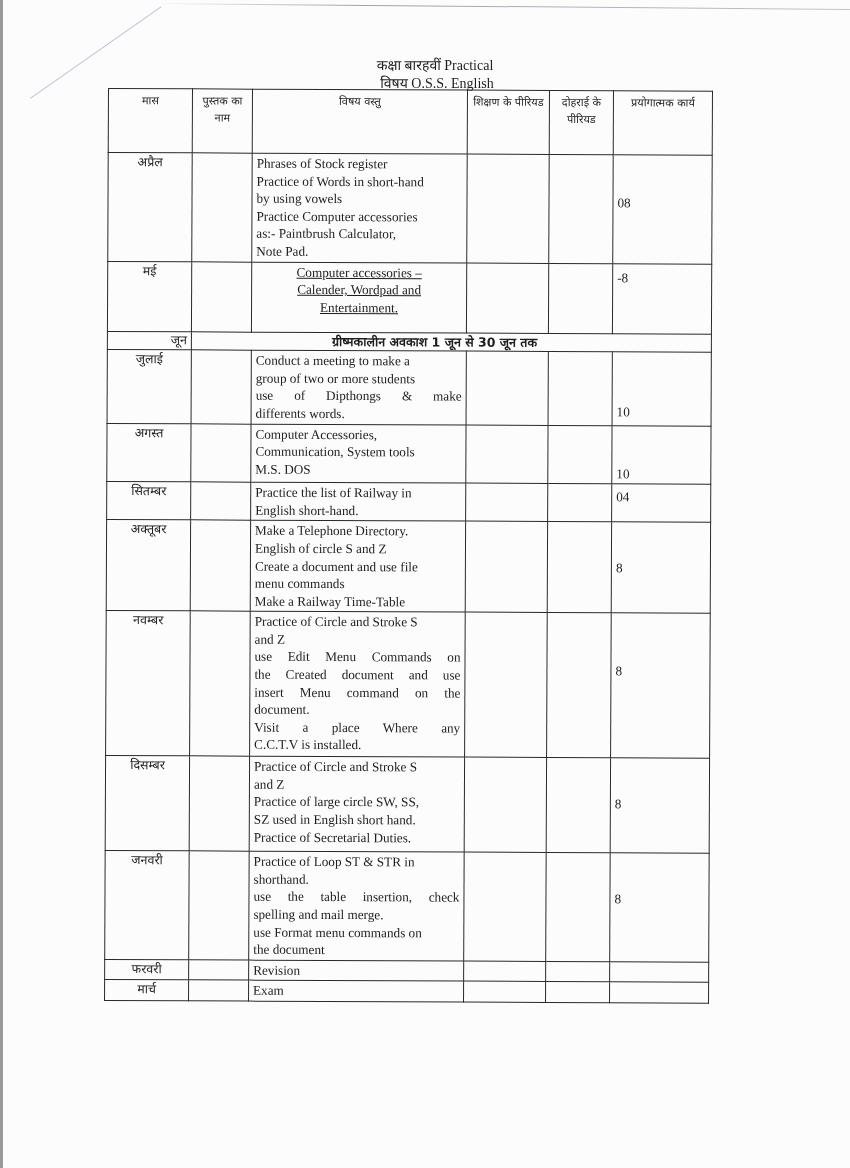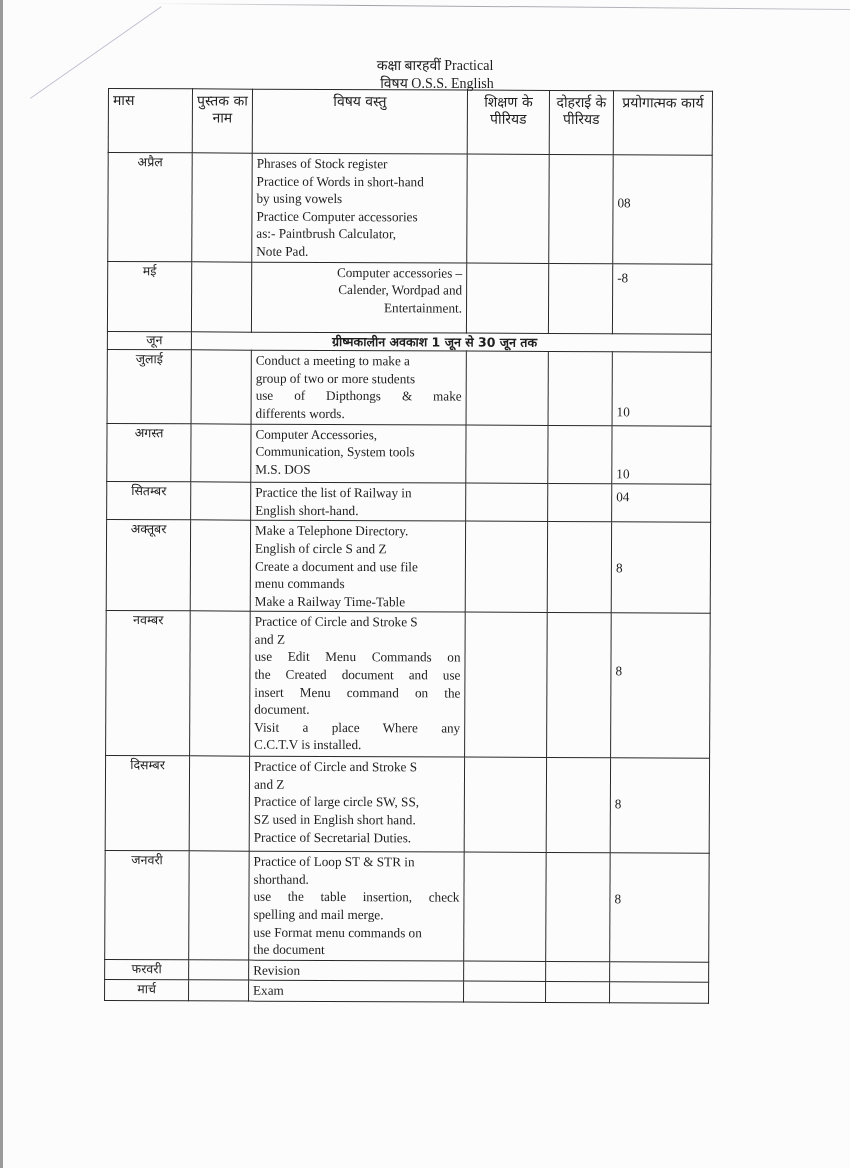--- a/index.html
+++ b/index.html
@@ -23,31 +23,31 @@
   .h2 { top: 73px; left: 12px; }
 
   table.plan {
     position: absolute; left: 108px; top: 88px; width: 604px;
     border-collapse: collapse; table-layout: fixed; font-size: 13.2px; line-height: 17.6px;
     transform: rotate(0.25deg); transform-origin: left top;
   }
   table.plan td, table.plan th {
     border: 1px solid #2a2a2a; vertical-align: top; padding: 1px 4px; font-weight: normal;
   }
-  table.plan th { font-family: "DejaVu Sans", sans-serif; font-size: 14px; line-height: 17px; padding-top: 3px; }
+  table.plan th { text-align: center; font-family: "DejaVu Sans", sans-serif; font-size: 11px; line-height: 17px; padding-top: 3px; }
   th.c-month { text-align: left; padding-left: 16px; }
   td.month { font-family: Liberation Sans, sans-serif; font-size: 12.5px; text-align: center; }
   td.content { text-align: justify; }
-  td.content.center { text-align: right; }
+  td.content.center { text-align: center; text-decoration: underline; }
   td.content div { white-space: nowrap; }
   td.content div.j { white-space: normal; text-align: justify; text-align-last: justify; }
   td.prac { padding-left: 14px; }
   td.prac span { display:block; }
   tr.vac td { padding: 0 4px; }
-  tr.vac td.vac-month { text-align:center; padding-left:14px;border-radius:7px; }
+  tr.vac td.vac-month { text-align:right; padding-left:14px;border-radius:7px; }
   tr.vac td.vac-text { font-family: "DejaVu Sans", sans-serif; font-size: 12.5px; font-weight: bold; padding-left: 140px; }
 </style>
 </head>
 <body>
 
 <div class="left-strip"></div>
 <div class="scan-edge-top"></div>
 <div class="scan-edge-diag"></div>
 
 <div class="header h1"><span>कक्षा बारहवीं Practical</span></div>

